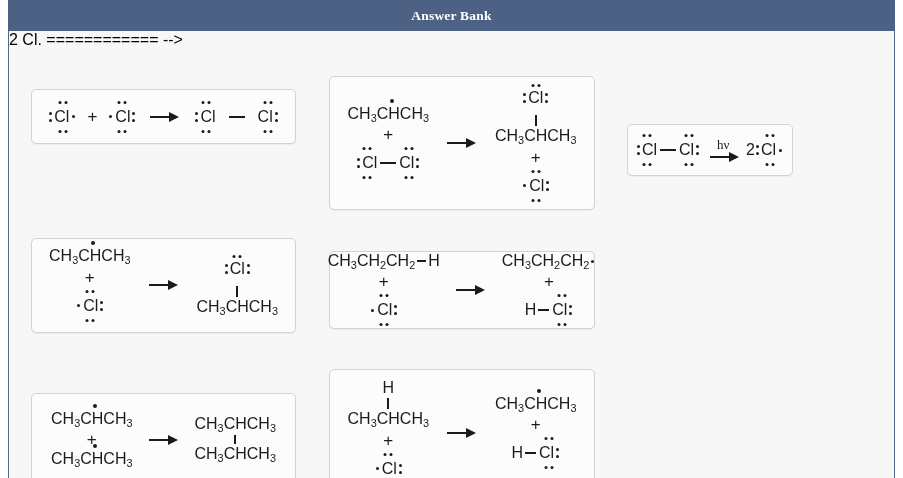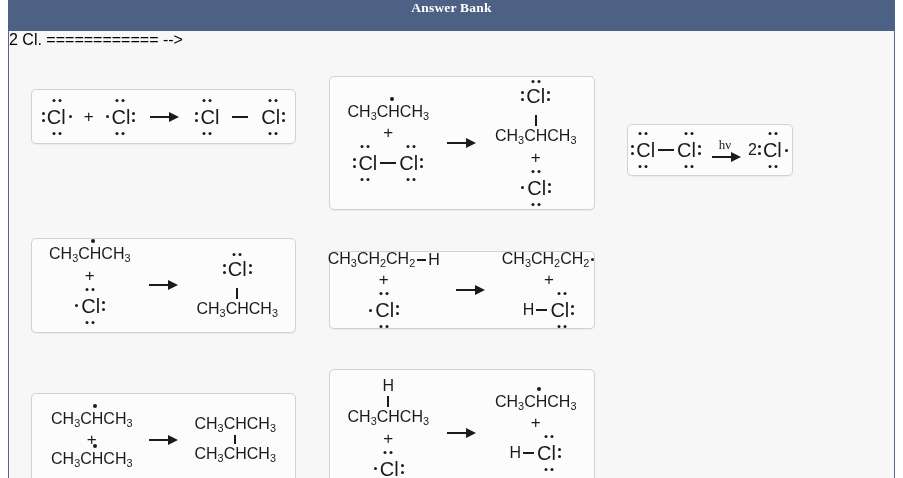--- a/index.html
+++ b/index.html
@@ -22,21 +22,21 @@
     box-sizing: border-box;
   }
   .panel-header {
     position: absolute;
     left: 0px;
     top: 0px;
     width: 887px;
     height: 31px;
     background: #4c6183;
     display: flex;
-    align-items: flex-start;
+    align-items: center;
     justify-content: center;
   }
   .panel-title {
     font-family: "Liberation Serif", serif;
     font-size: 13.5px;
     font-weight: bold;
     color: #ffffff;
     letter-spacing: 0.2px;
   }
   .panel-body {
@@ -146,21 +146,21 @@
   
   .atom {
     position: relative;
     display: inline-block;
     padding: 9px 0 9px 0;
   }
   .atom-core {
     display: flex;
     align-items: center;
     justify-content: flex-start;
-    font-size: 20px;
+    font-size: 16px;
     line-height: 1;
   }
   .atom-sym { padding: 0 1px; }
 
   
   .e-top, .e-bot {
     position: absolute;
     left: 50%;
     transform: translateX(-50%);
     display: flex;

